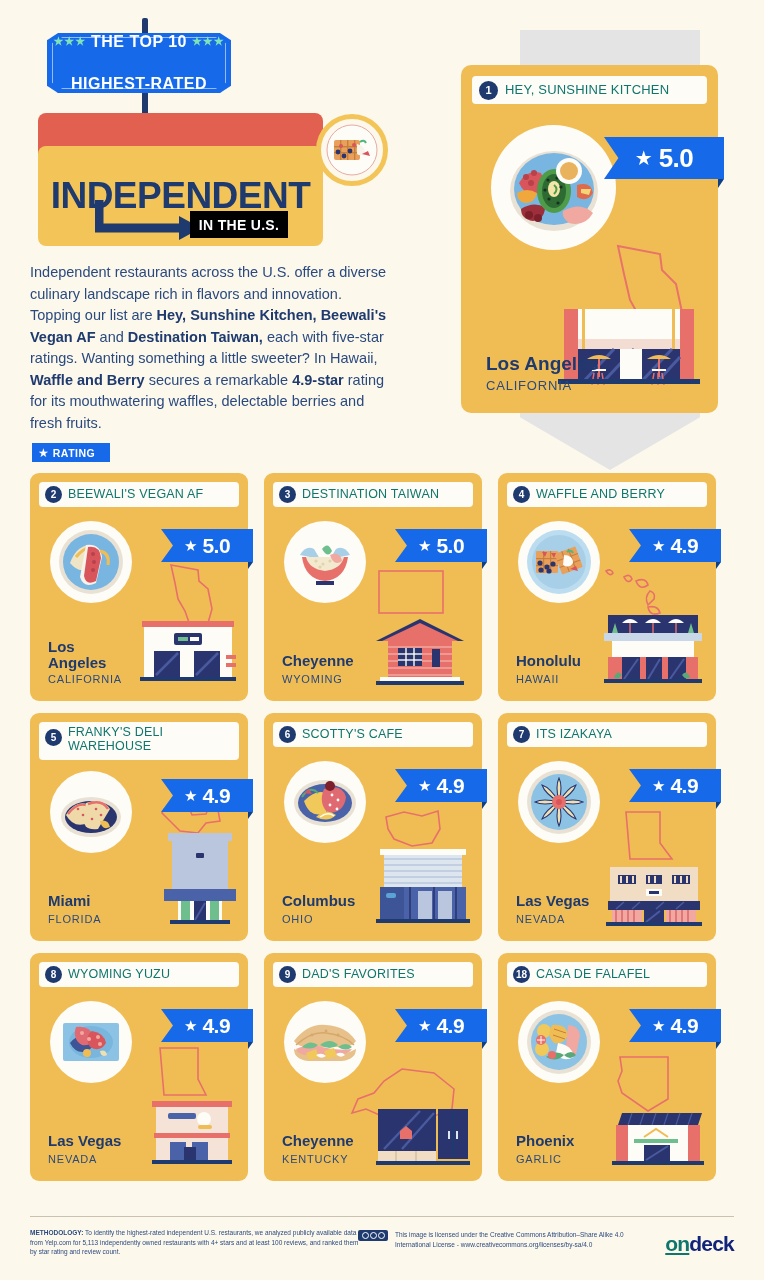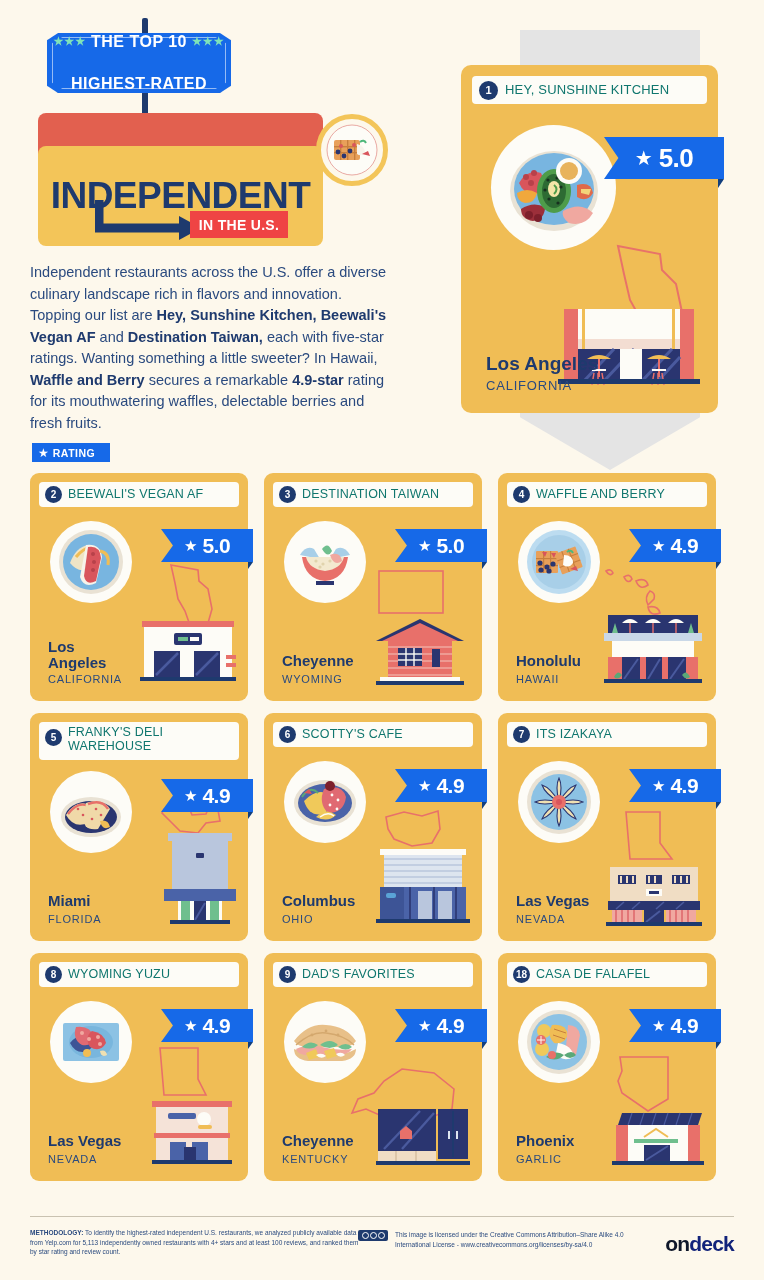--- a/index.html
+++ b/index.html
@@ -53,21 +53,21 @@
 
   .food-circle {
     position:absolute; left:316px; top:114px; width:72px; height:72px;
     border-radius:50%; background:#fdf8ec; border:5px solid #f3c559;
     display:flex; align-items:center; justify-content:center; overflow:hidden;
   }
 
   .arrow-el { position:absolute; left:95px; top:198px; }
   .us-tag {
     position:absolute; left:190px; top:211px; width:98px; height:27px;
-    background:#ef4444; display:flex; align-items:center; justify-content:center;
+    background:#000000; display:flex; align-items:center; justify-content:center;
   }
   .us-tag span { color:#fff; font-weight:bold; font-size:14px; letter-spacing:.3px; }
 
   .intro {
     position: absolute; left: 30px; top: 262px; width: 360px;
     color:#2a4a7f; font-size:14.5px; line-height:21.5px;
   }
   .intro b { font-weight:bold; color:#1e3a6e; }
 
   
@@ -165,21 +165,21 @@
   }
   .methodology b { font-weight:bold; }
   .cc-block { position:absolute; left:358px; top:14px; display:flex; gap:7px; align-items:flex-start; }
   .cc-badge {
     width:30px; height:11px; background:#1e3a6e; border-radius:2px;
     display:flex; align-items:center; justify-content:center; gap:1px;
   }
   .cc-badge i { width:7px; height:7px; border-radius:50%; border:1px solid #fff; display:block; }
   .license { color:#2a4a7f; font-size:6.5px; line-height:9.5px; width:240px; }
   .logo { position:absolute; right:30px; top:16px; font-size:21px; font-weight:900; letter-spacing:-.8px; }
-  .logo .on { color:#0f172a; }
+  .logo .on { color:#0f766e;text-decoration:underline; }
   .logo .deck { color:#12237a; }
 </style>
 </head>
 <body>
 
 <div class="header">
   <div class="ribbon-stem"></div>
 
   <div class="badge-top">
     <div class="inner-line"></div>

